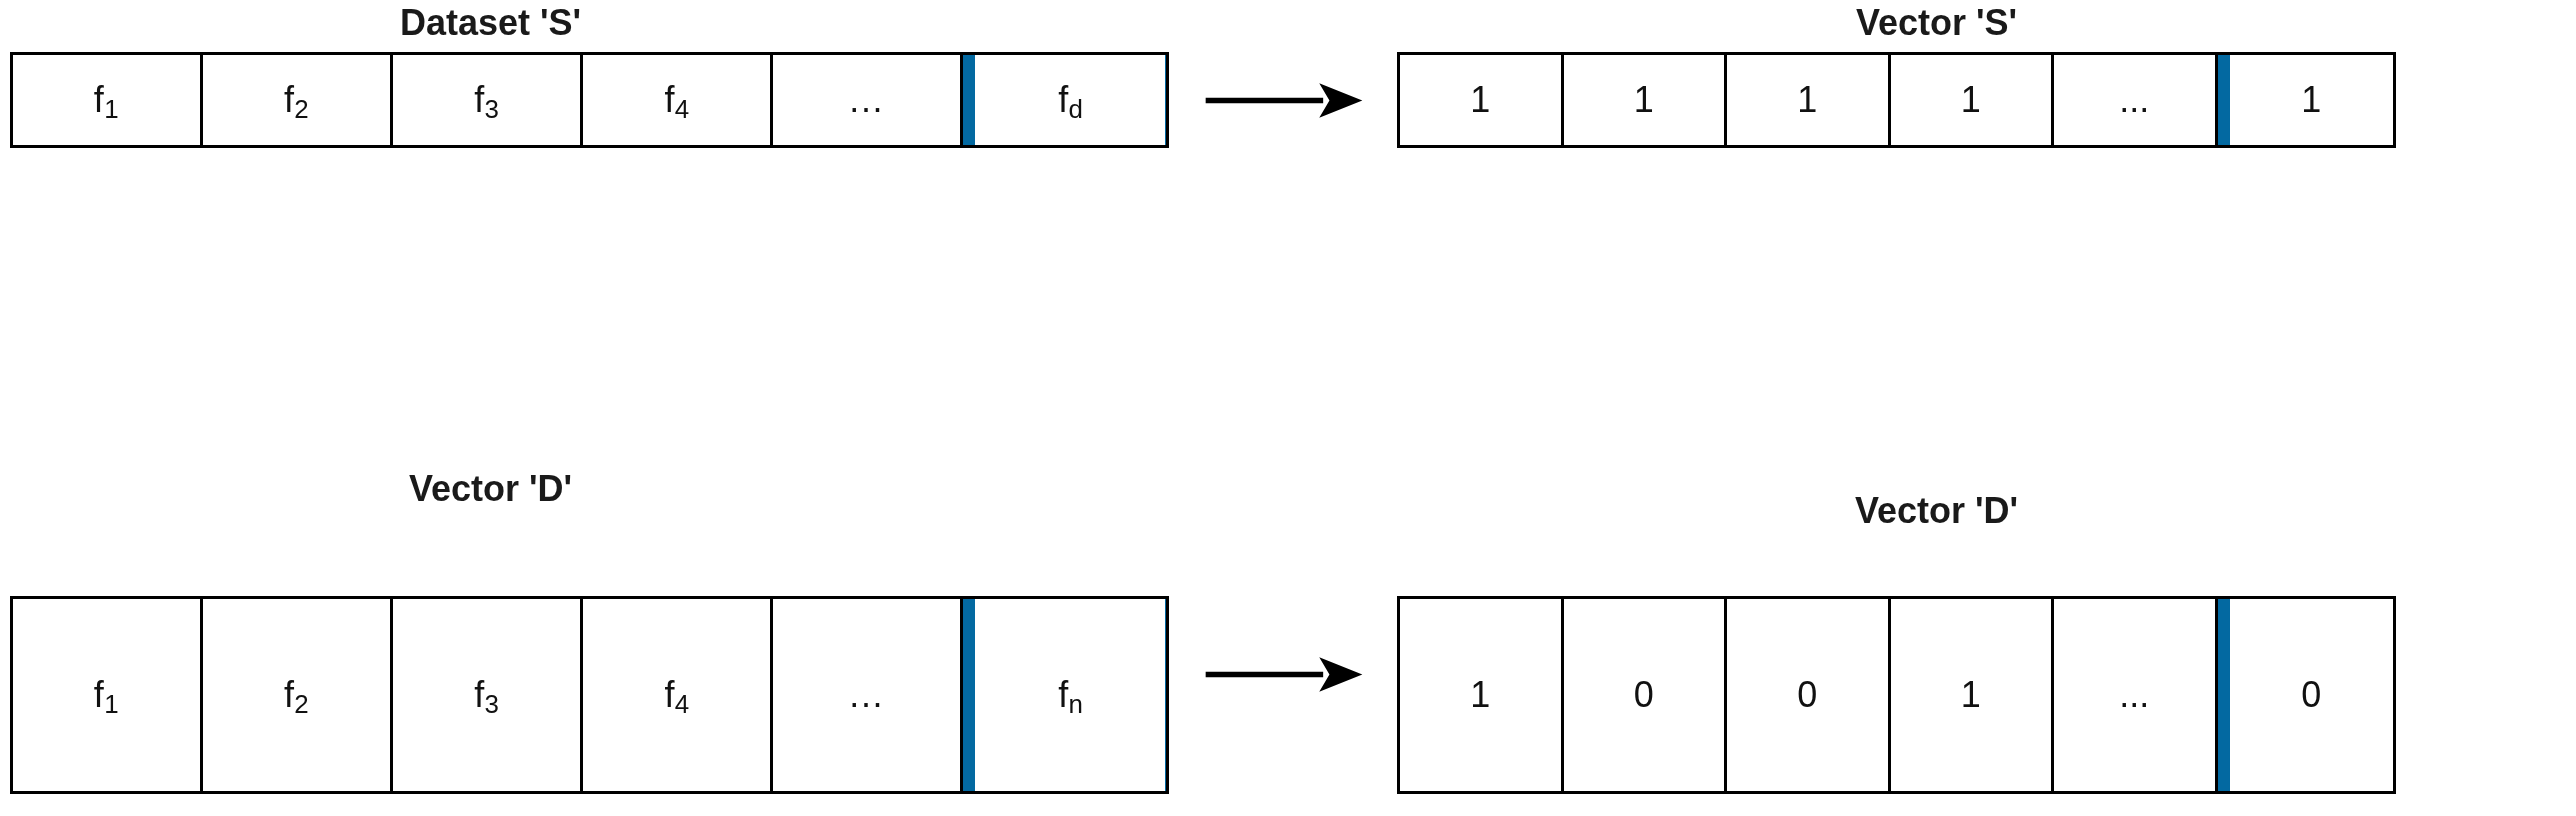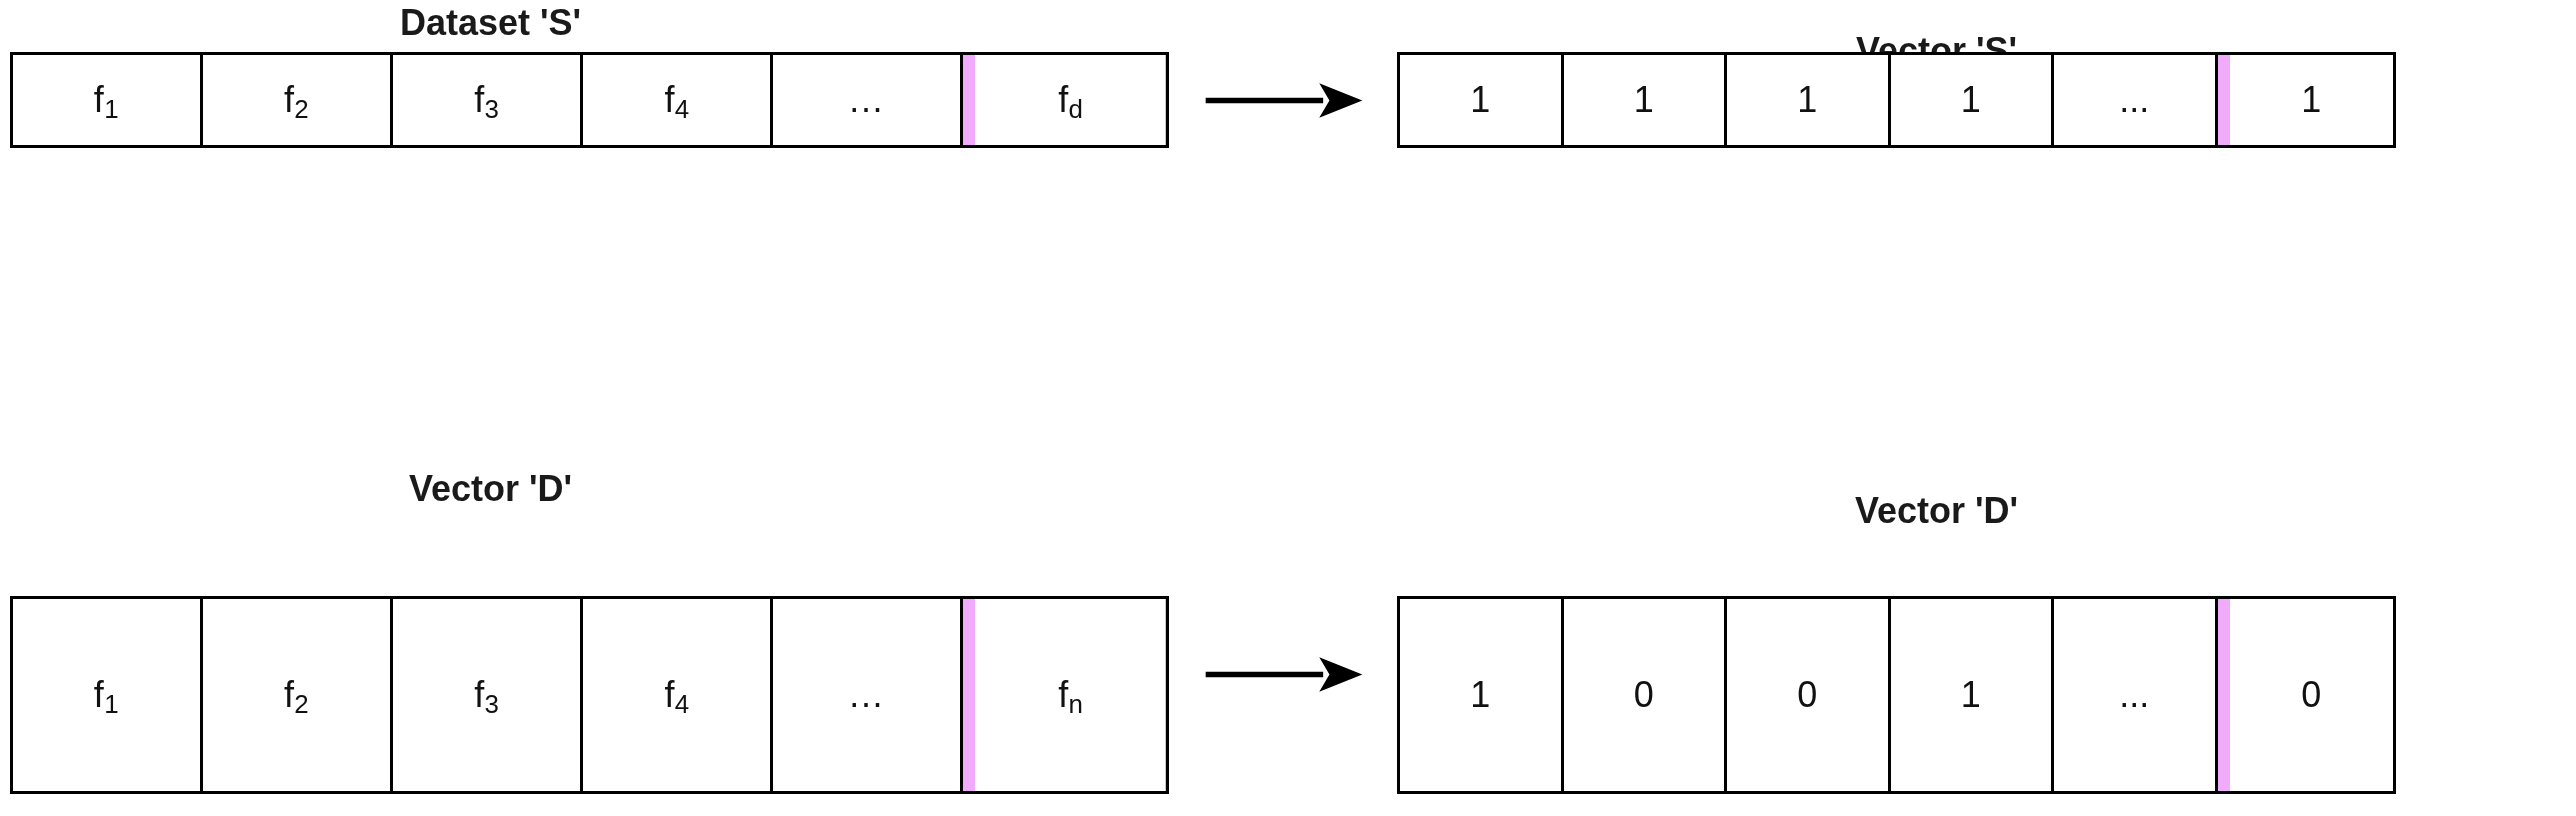--- a/index.html
+++ b/index.html
@@ -30,21 +30,21 @@
     text-align: center;
     font-weight: 700;
   }
 
   
   .cellrow {
     position: absolute;
     display: flex;
     box-sizing: border-box;
     border: 3.2px solid #000000;
-    background: #f0abfc;
+    background: #0369a1;
   }
   .cellrow .cell {
     box-sizing: border-box;
     border-right: 3.2px solid #000000;
     display: flex;
     align-items: center;
     justify-content: center;
     background: #ffffff;
     font-size: 36px;
     line-height: 1;
@@ -64,21 +64,21 @@
     top: 0.22em;
     left: 0.01em;
   }
   .cell .dots {
     font-size: 36px;
     letter-spacing: 1.6px;
   }
 
   
   #dataset-s-title { left: 277px;  top: 4.7px;   width: 427px; }
-  #vector-s-title  { left: 1723px; top: 4.7px;   width: 427px; margin-top: 28px; }
+  #vector-s-title  { left: 1723px; top: 4.7px;   width: 427px; }
   #dataset-s-table { left: 9.5px;   top: 52px;  width: 1159px; height: 96px; }
   #vector-s-table  { left: 1397px; top: 52px;  width: 999px; height: 96px; }
 
   
   #subset-d-title  { left: 277px;  top: 471px; width: 427px; }
   #vector-d-title  { left: 1723px; top: 471px; width: 427px; margin-top: 22px; }
   #subset-d-table  { left: 9.5px;   top: 596px; width: 1159px; height: 198px; }
   #vector-d-table  { left: 1397px; top: 596px; width: 999px; height: 198px; }
 
   

